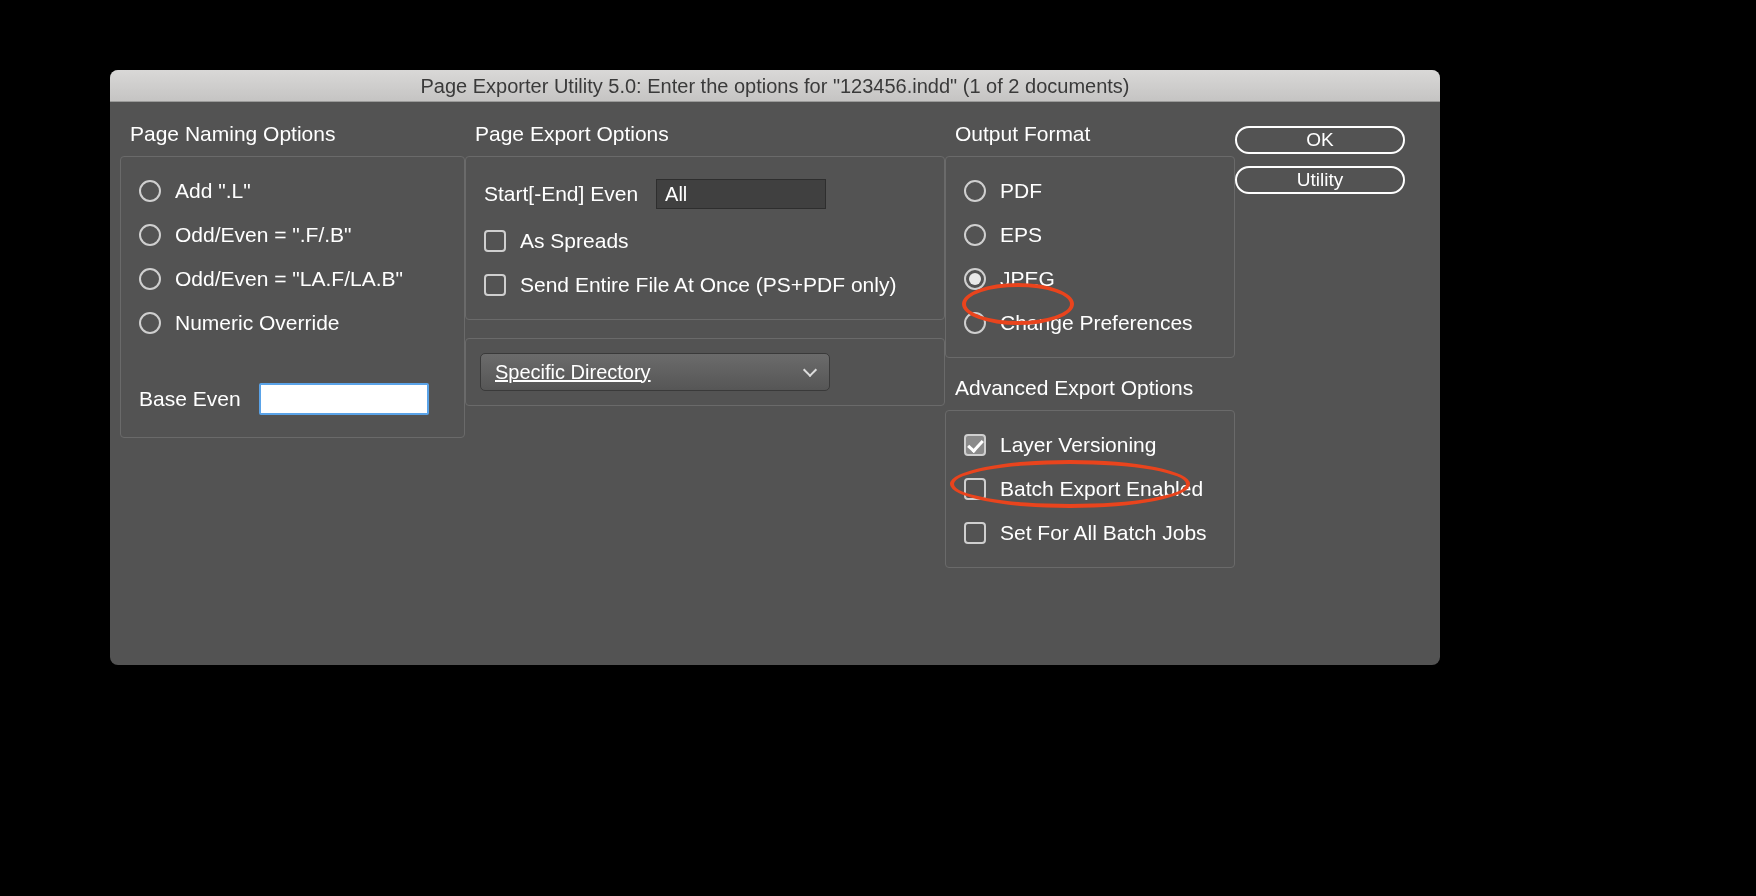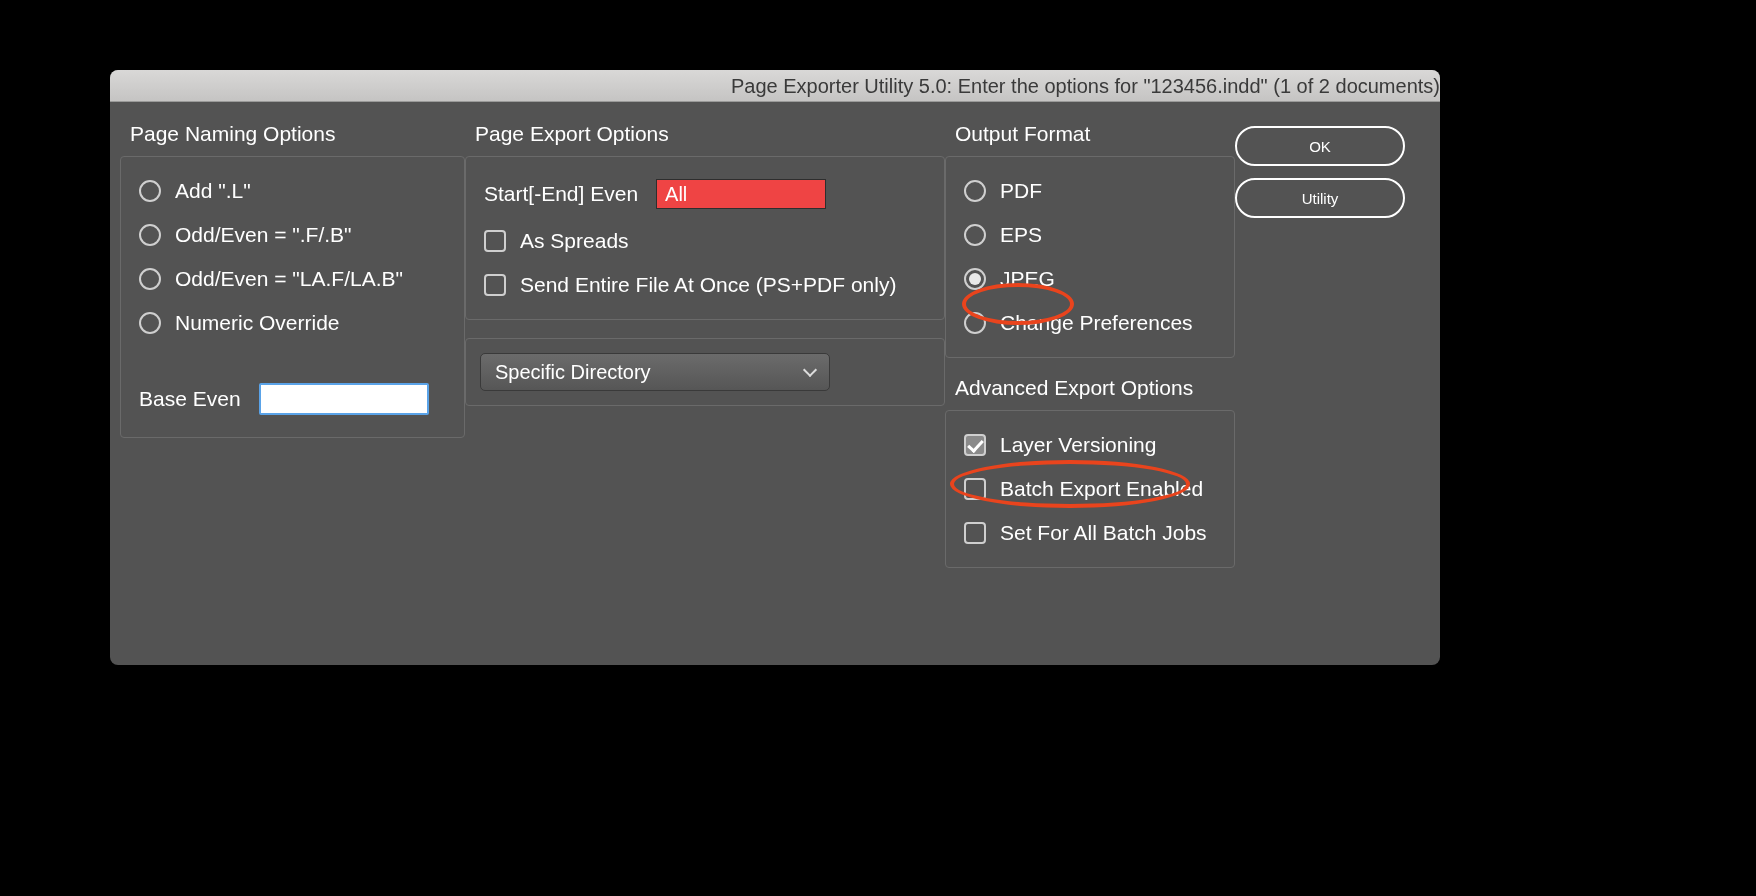--- a/index.html
+++ b/index.html
@@ -20,21 +20,21 @@
     height: 595px;
     background: #535353;
     border-radius: 8px;
     box-shadow: 0 20px 60px rgba(0,0,0,0.7);
     overflow: hidden;
   }
   .titlebar {
     height: 32px;
     background: linear-gradient(#d9d8d7, #c5c4c3);
     border-bottom: 1px solid #9a9a99;
-    text-align: right;
+    text-align: center;
     font-size: 20px;
     line-height: 32px;
     color: #3a3a3a;
     font-weight: 500;
   }
   .content {
     display: flex;
     padding: 20px 20px 20px 10px;
     gap: 0;
   }
@@ -101,21 +101,21 @@
     content: "";
     position: absolute;
     left: 5px; top: 1px;
     width: 6px; height: 12px;
     border: solid #fff;
     border-width: 0 3px 3px 0;
     transform: rotate(42deg);
   }
 
   .text-input {
-    background: #ef4444;
+    background: #404040;
     border: 1px solid #2e2e2e;
     height: 30px;
     color: #fff;
     font-size: 20px;
     padding: 0 8px;
   }
   .text-input.start-end { width: 170px; }
   .text-input.base-name {
     width: 170px;
     background: #fff;
@@ -135,37 +135,38 @@
     height: 38px;
     background: linear-gradient(#6b6b6b, #565656);
     border: 1px solid #3a3a3a;
     border-radius: 5px;
     color: #fff;
     font-size: 20px;
     display: flex;
     align-items: center;
     justify-content: space-between;
     padding: 0 14px;
+    text-decoration: underline;
   }
   .chevron {
     display: inline-block;
     width: 10px; height: 10px;
     border-top: 2px solid #ddd;
     border-right: 2px solid #ddd;
     transform: rotate(135deg);
     margin-top: -4px;
   }
 
   .btn {
-    height: 40px;
+    height: 28px;
     border: 2px solid #fff;
     border-radius: 20px;
     background: transparent;
     color: #fff;
-    font-size: 15px;
+    font-size: 19px;
     display: flex;
     align-items: center;
     justify-content: center;
     cursor: pointer;
   }
 
   .label-spacer { height: 28px; }
 
   
   .anno {

